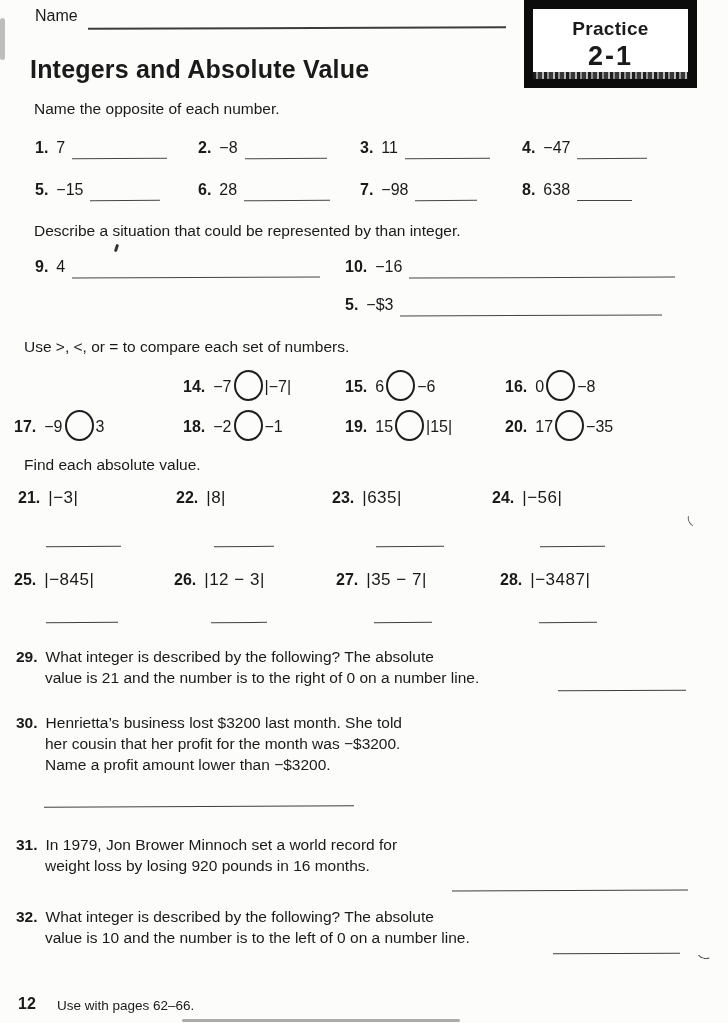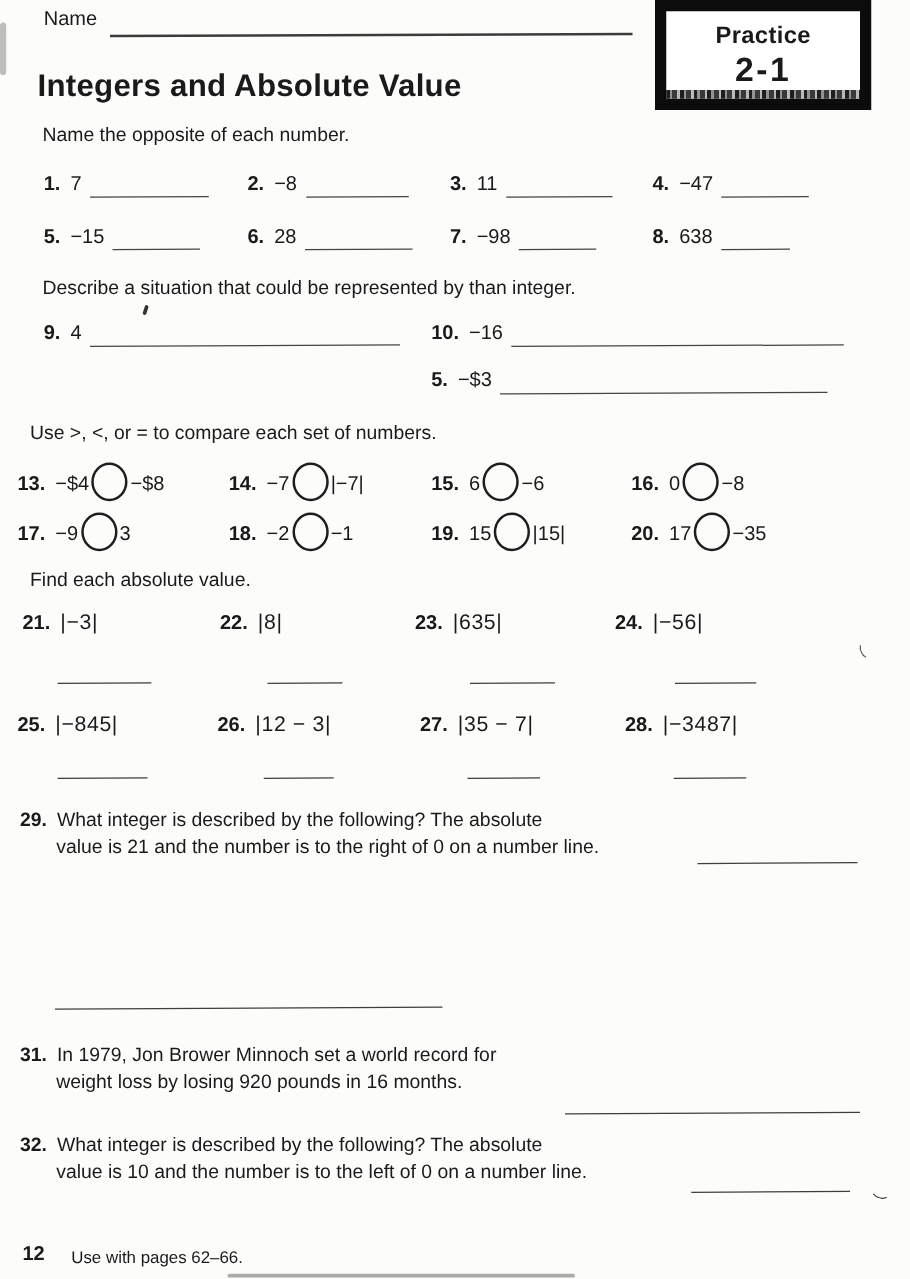--- a/index.html
+++ b/index.html
@@ -118,23 +118,20 @@
   </div>
   <div class="q" style="left:345px; top:258px">
     <span class="qnum">10.</span><span>−16</span><span class="blank" style="width:266px"></span>
   </div>
   <div class="q" style="left:345px; top:296px">
     <span class="qnum">5.</span><span>−$3</span><span class="blank" style="width:262px"></span>
   </div>
 
   <div class="abs instr" style="left:24px; top:338px">Use &gt;, &lt;, or = to compare each set of numbers.</div>
 
-  <div class="q" style="left:14px; top:370px">
-    <span class="qnum">13.</span><span>−$4</span><span class="cmp-circle"></span><span>−$8</span>
-  </div>
   <div class="q" style="left:183px; top:370px">
     <span class="qnum">14.</span><span>−7</span><span class="cmp-circle"></span><span>|−7|</span>
   </div>
   <div class="q" style="left:345px; top:370px">
     <span class="qnum">15.</span><span>6</span><span class="cmp-circle"></span><span>−6</span>
   </div>
   <div class="q" style="left:505px; top:370px">
     <span class="qnum">16.</span><span>0</span><span class="cmp-circle"></span><span>−8</span>
   </div>
 
@@ -188,20 +185,25 @@
   <div class="blank-abs" style="left:211px; top:622px; width:56px"></div>
   <div class="blank-abs" style="left:374px; top:622px; width:58px"></div>
   <div class="blank-abs" style="left:539px; top:622px; width:58px"></div>
 
   <div class="wp" style="left:16px; top:646px">
     <div class="wpline"><span class="qnum">29.</span><span>What integer is described by the following? The absolute</span></div>
     <div class="wpline wpindent">value is 21 and the number is to the right of 0 on a number line.</div>
   </div>
   <div class="blank-abs" style="left:558px; top:690px; width:128px"></div>
 
+  <div class="wp" style="left:16px; top:712px">
+    <div class="wpline"><span class="qnum">30.</span><span>Henrietta’s business lost $3200 last month. She told</span></div>
+    <div class="wpline wpindent">her cousin that her profit for the month was −$3200.</div>
+    <div class="wpline wpindent">Name a profit amount lower than −$3200.</div>
+  </div>
   <div class="blank-abs" style="left:44px; top:806px; width:310px"></div>
 
   <div class="wp" style="left:16px; top:834px">
     <div class="wpline"><span class="qnum">31.</span><span>In 1979, Jon Brower Minnoch set a world record for</span></div>
     <div class="wpline wpindent">weight loss by losing 920 pounds in 16 months.</div>
   </div>
   <div class="blank-abs" style="left:452px; top:890px; width:236px"></div>
 
   <div class="wp" style="left:16px; top:906px">
     <div class="wpline"><span class="qnum">32.</span><span>What integer is described by the following? The absolute</span></div>

